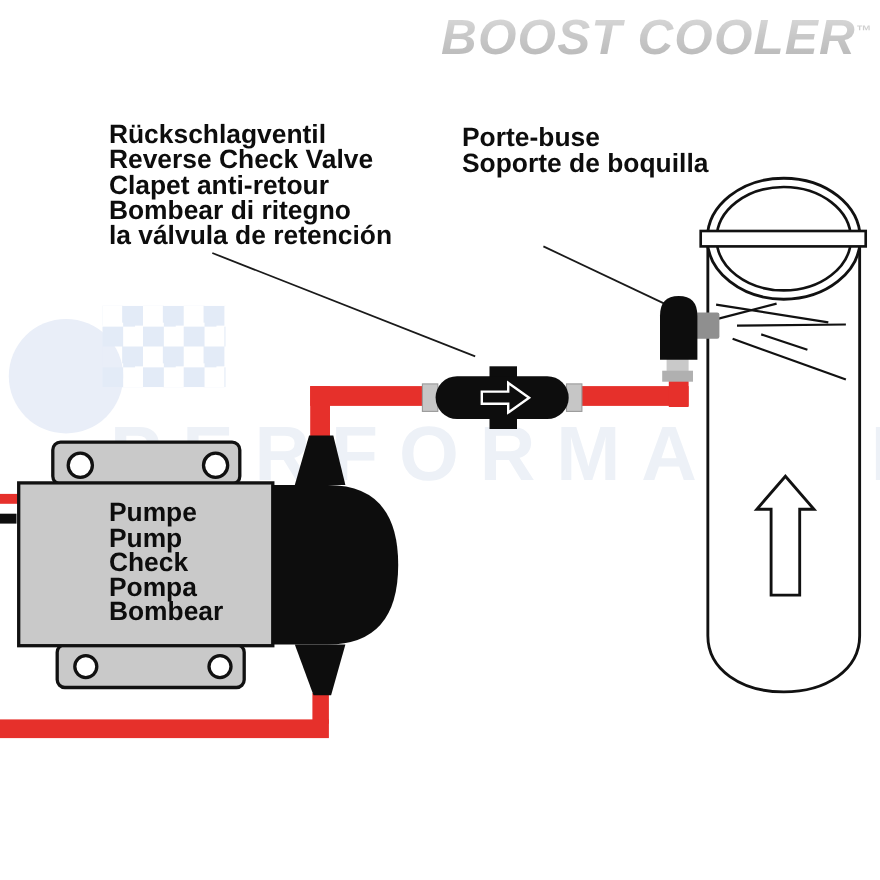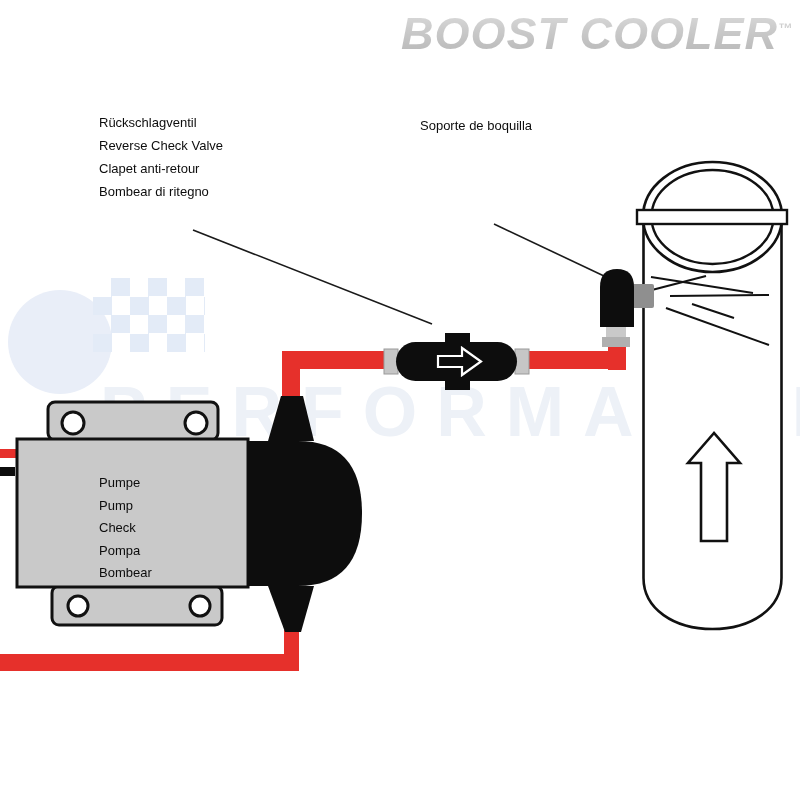--- a/index.html
+++ b/index.html
@@ -35,24 +35,24 @@
   
   .brand{
     right:8px;top:8px;z-index:2;white-space:nowrap;
     font-style:italic;font-weight:900;font-size:45px;letter-spacing:1px;
     background:linear-gradient(180deg,#dedede 0%,#c9c9c9 45%,#b5b5b5 100%);
     -webkit-background-clip:text;background-clip:text;color:transparent;
   }
   .brand sup{font-size:14px;vertical-align:super;letter-spacing:0;}
 
   
-  .label{z-index:2;font-weight:normal;color:#0d0d0d;font-size:13px;line-height:23px;white-space:nowrap;}
+  .label{z-index:2;font-weight:bold;color:#0d0d0d;font-size:24px;line-height:23px;white-space:nowrap;}
   .label-check-valve{left:99px;top:111px;}
   .label-nozzle{left:420px;top:114px;}
-  .label-pump{left:99px;top:472px;line-height:22.5px;}
+  .label-pump{left:99px;top:456px;line-height:22.5px;}
 </style>
 </head>
 <body>
 
 <div class="abs wm-circle"></div>
 <div class="abs wm-checker"></div>
 <div class="abs wm-text">PERFORMANCE</div>
 
 <svg class="abs diagram" width="800" height="800" viewBox="0 0 800 800">
 
@@ -118,23 +118,25 @@
   </g>
 </svg>
 
 <div class="abs brand"><span>BOOST COOLER</span><sup>™</sup></div>
 
 <div class="abs label label-check-valve">
   <div>Rückschlagventil</div>
   <div>Reverse Check Valve</div>
   <div>Clapet anti-retour</div>
   <div>Bombear di ritegno</div>
+  <div>la válvula de retención</div>
 </div>
 
 <div class="abs label label-nozzle">
+  <div>Porte-buse</div>
   <div>Soporte de boquilla</div>
 </div>
 
 <div class="abs label label-pump">
   <div>Pumpe</div>
   <div>Pump</div>
   <div>Check</div>
   <div>Pompa</div>
   <div>Bombear</div>
 </div>

